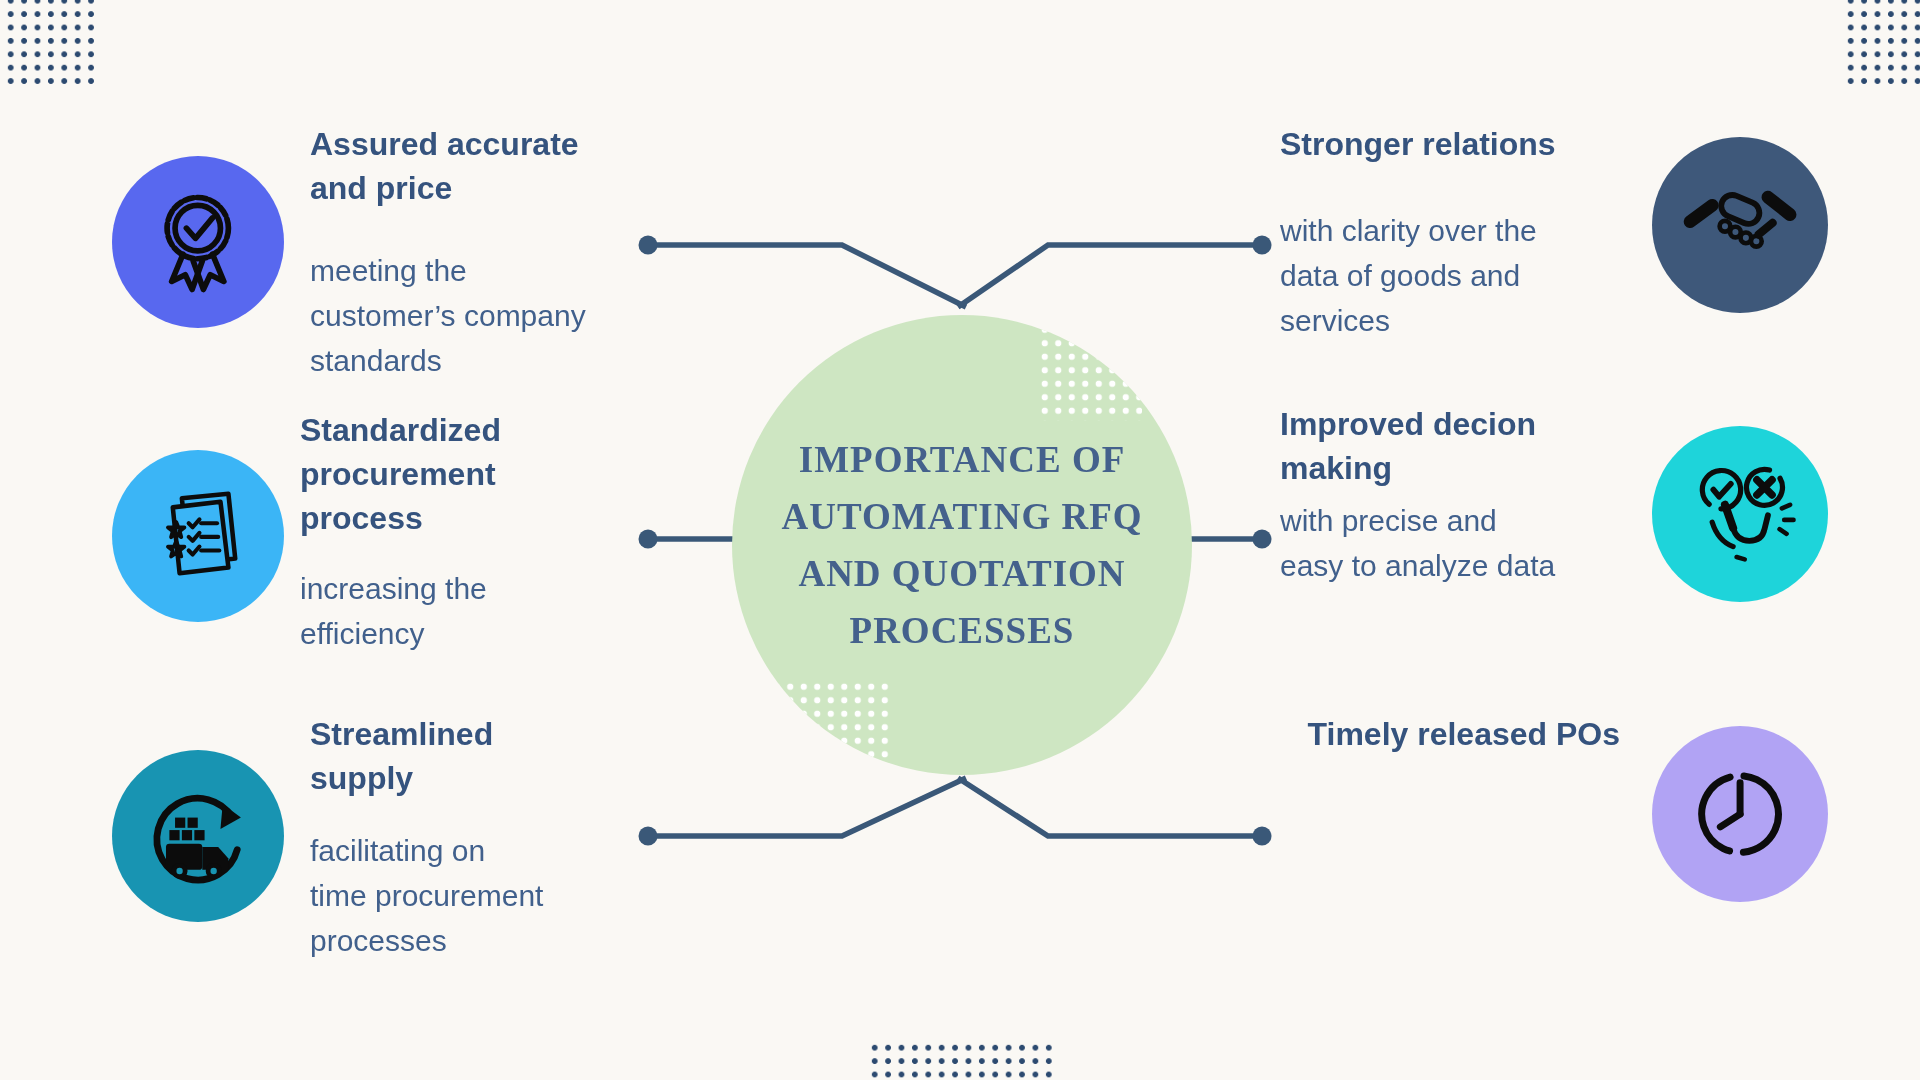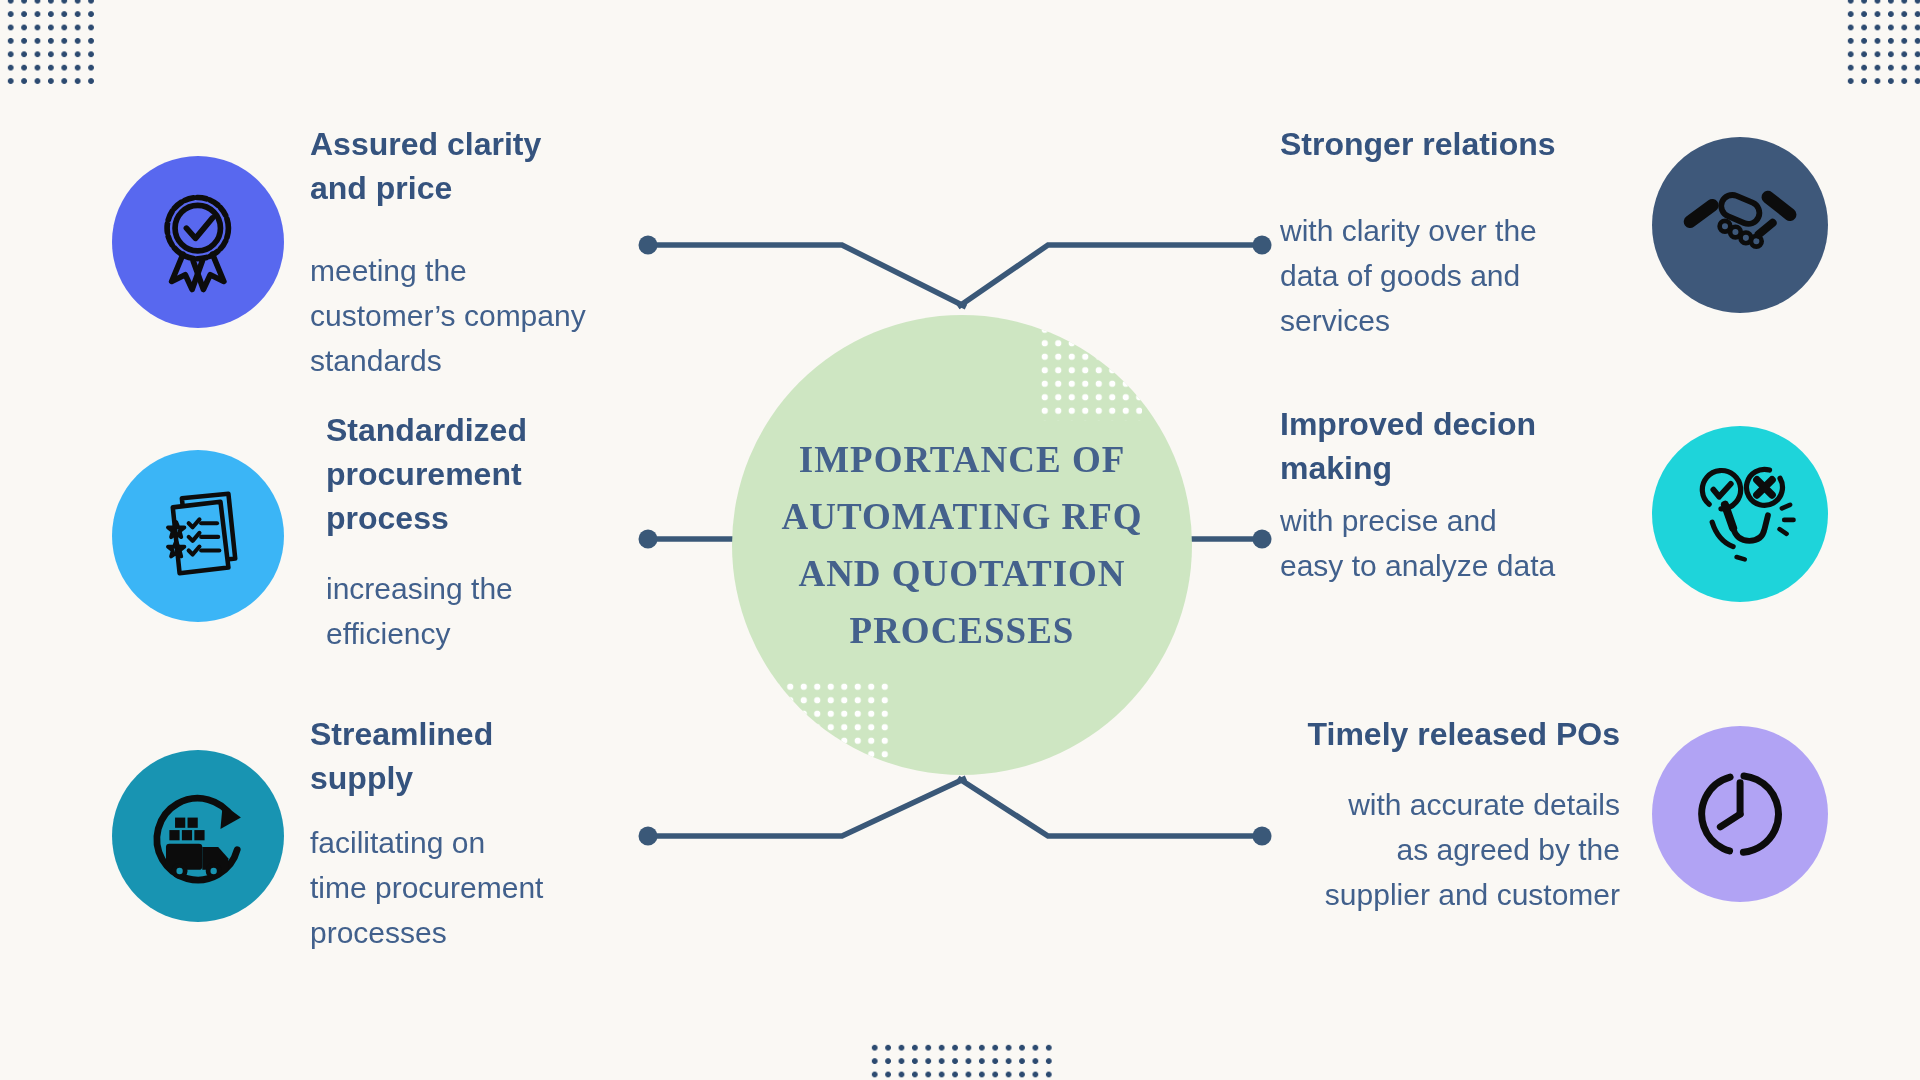--- a/index.html
+++ b/index.html
@@ -60,26 +60,26 @@
   .item-text{position:absolute;z-index:3}
   .item-text h2{
     font-size:32px;font-weight:bold;line-height:44px;
     color:var(--heading-text);white-space:pre-line;
   }
   .item-text p{
     font-size:30px;font-weight:normal;line-height:45px;
     color:var(--body-text);white-space:pre-line;
   }
   .t1{left:310px;top:122px;width:330px}
-  .t2{left:326px;top:408px;width:330px}
+  .t2{left:300px;top:408px;width:330px}
   .t3{left:310px;top:712px;width:330px}
   .t4{left:1280px;top:122px;width:340px;}
   .t5{left:1280px;top:402px;width:340px;text-align:left}
   .t6{left:1268px;top:712px;width:352px;text-align:right}
-  .t1 p{margin-top:38px}.t2 p{margin-top:26px}.t3 p{margin-top:20px}
+  .t1 p{margin-top:38px}.t2 p{margin-top:26px}.t3 p{margin-top:28px}
   .t4 p{margin-top:42px}.t5 p{margin-top:8px}.t6 p{margin-top:26px}
 </style>
 </head>
 <body>
 
 <div class="dotgrid dots-tl"></div>
 <div class="dotgrid dots-tr"></div>
 <div class="dotgrid dots-bc"></div>
 
 <svg class="connectors" width="1920" height="1080" viewBox="0 0 1920 1080">
@@ -109,21 +109,21 @@
 <div class="icon-circle c1" style="background: rgb(88, 104, 239);">
   <svg viewBox="0 0 100 100">
     <circle class="st" cx="50" cy="38" r="27" stroke-width="5" stroke-dasharray="8.3 3.2"></circle>
     <circle class="st" cx="50" cy="38" r="20" stroke-width="5"></circle>
     <path class="st" d="M40 38 l8 9 L63 29" stroke-width="5"></path>
     <path class="st" d="M37 61 L27 85 L39 79 L45 92 L54 67" stroke-width="5"></path>
     <path class="st" d="M63 61 L73 85 L61 79 L55 92 L46 67" stroke-width="5"></path>
   </svg>
 </div>
 <div class="item-text t1">
-  <h2>Assured clarity
+  <h2>Assured accurate
 and price</h2>
   <p>meeting the
 customer’s company
 standards</p>
 </div>
 
 <div class="icon-circle c2" style="background: rgb(59, 181, 246);">
   <svg viewBox="0 0 100 100">
     <path class="st" d="M36 17 L77 13 L83 70 L42 75 Z" stroke-width="4"></path>
     <path d="M28 25 L70 20 L77 78 L34 83 Z" stroke="var(--icon-stroke)" stroke-width="4" stroke-linejoin="round" fill="#3bb5f6"></path>
@@ -211,16 +211,13 @@
 
 <div class="icon-circle c6" style="background: rgb(177, 163, 244);">
   <svg viewBox="0 0 100 100">
     <circle class="st" cx="50" cy="50" r="33" stroke-width="6" stroke-dasharray="85.7 12" transform="rotate(-64 50 50)"></circle>
     <path class="st" d="M50 50 V23" stroke-width="6"></path>
     <path class="st" d="M50 50 L33 61" stroke-width="6"></path>
   </svg>
 </div>
 <div class="item-text t6">
   <h2>Timely released POs</h2>
-  <p>with accurate details
-as agreed by the
-supplier and customer</p>
 </div>
 
 </body></html>

